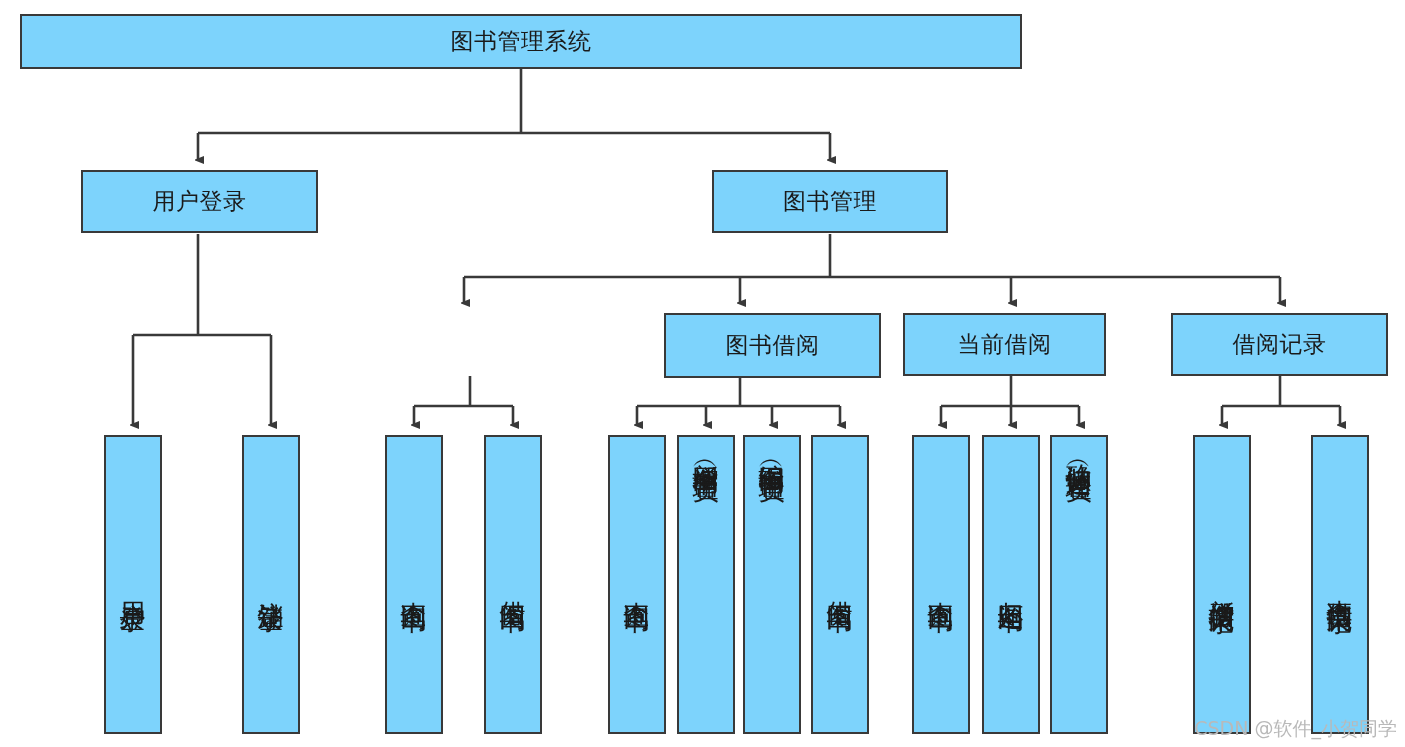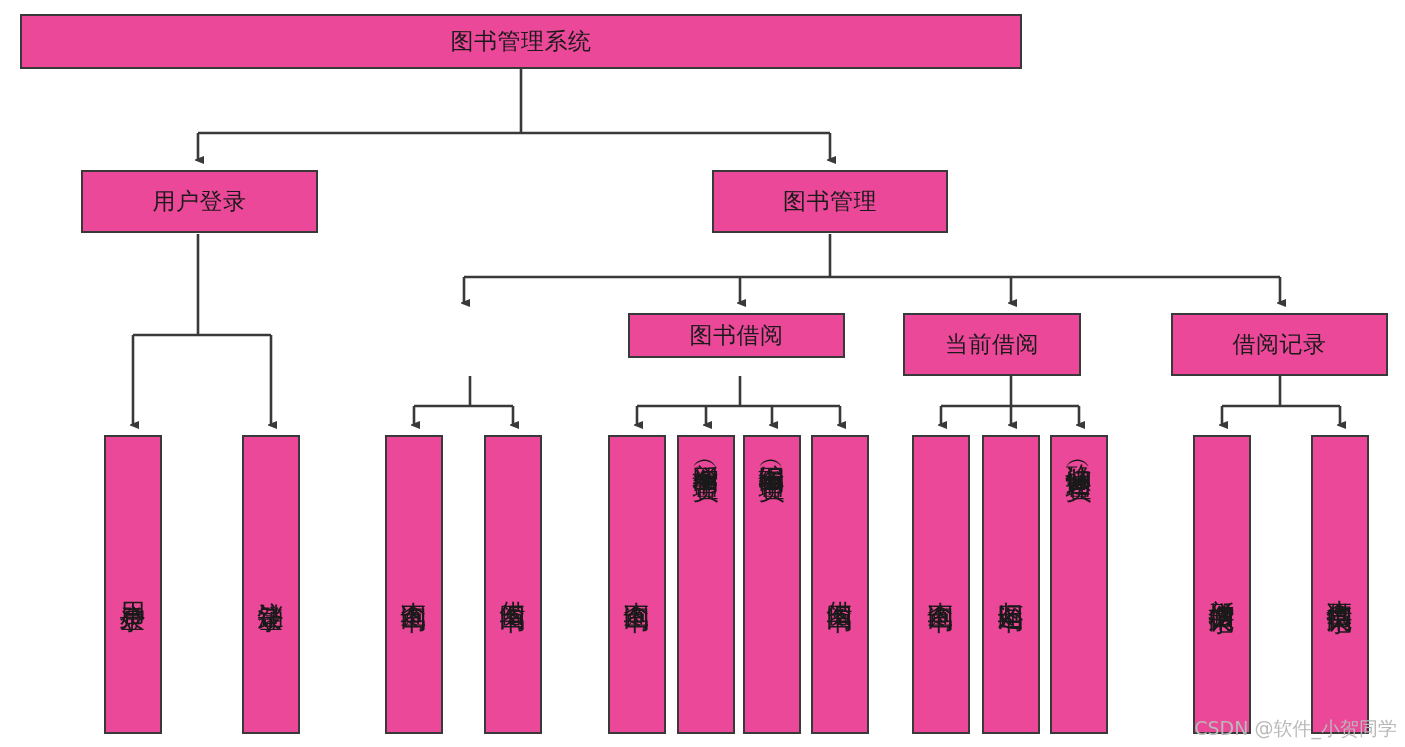--- a/index.html
+++ b/index.html
@@ -23,21 +23,21 @@
   #edges {
     position: absolute;
     left: 0; top: 0;
     width: 1405px;
     height: 747px;
     pointer-events: none;
   }
   .node {
     position: absolute;
     box-sizing: border-box;
-    background: #ec4899;
+    background: #7dd3fc;
     border: 2px solid #393939;
     display: flex;
     align-items: center;
     justify-content: center;
     z-index: 2;
   }
   .node-label {
     color: #1a1a1a;
     line-height: 1.0;
     text-align: center;
@@ -141,24 +141,24 @@
     <span class="node-label">图书管理系统</span>
   </div>
 
   <div class="node h-node" style="left:81px; top:170px; width:237px; height:63px;">
     <span class="node-label">用户登录</span>
   </div>
   <div class="node h-node" style="left:712px; top:170px; width:236px; height:63px;">
     <span class="node-label">图书管理</span>
   </div>
 
-  <div class="node h-node" style="left:628px; top:313px; width:217px; height:45px;">
+  <div class="node h-node" style="left:664px; top:313px; width:217px; height:65px;">
     <span class="node-label">图书借阅</span>
   </div>
-  <div class="node h-node" style="left:903px; top:313px; width:178px; height:63px;">
+  <div class="node h-node" style="left:903px; top:313px; width:203px; height:63px;">
     <span class="node-label">当前借阅</span>
   </div>
   <div class="node h-node" style="left:1171px; top:313px; width:217px; height:63px;">
     <span class="node-label">借阅记录</span>
   </div>
 
   <div class="node v-node center-text" style="left:104px; top:435px; width:58px; height:299px;">
     <span class="node-label">用户登录</span>
   </div>
   <div class="node v-node center-text" style="left:242px; top:435px; width:58px; height:299px;">

